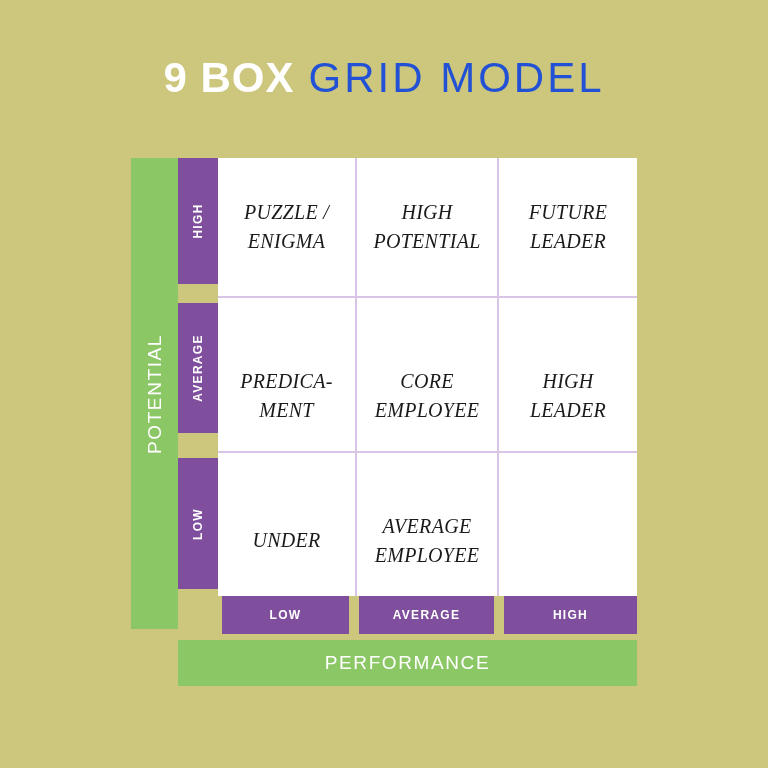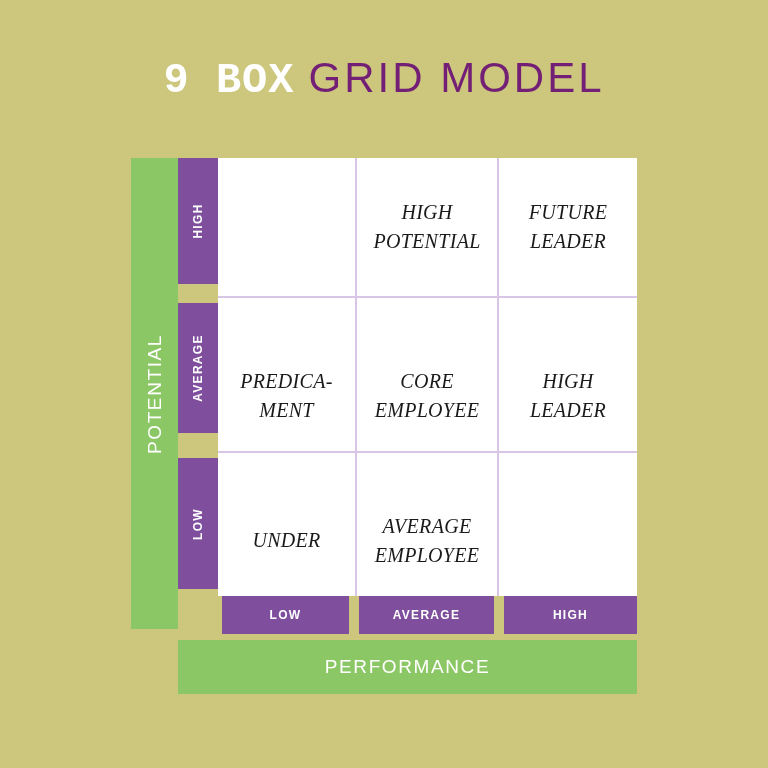--- a/index.html
+++ b/index.html
@@ -24,31 +24,31 @@
   .title {
     position: absolute;
     left: 0;
     top: 57px;
     width: 768px;
     text-align: center;
     white-space: nowrap;
     line-height: 1;
   }
   .title-bold {
-    font-family: Liberation Mono, monospace;
+    font-family: Liberation Sans, sans-serif;
     font-weight: bold;
     font-size: 42px;
     color: #ffffff;
     letter-spacing: 1px;
   }
   .title-light {
     font-family: "Liberation Sans", sans-serif;
     font-weight: normal;
     font-size: 42px;
-    color: #701a75;
+    color: #1d4ed8;
     letter-spacing: 3px;
     opacity: 0.97;
     margin-left: 14px;
   }
 
   
   .axis-potential {
     position: absolute;
     left: 131px;
     top: 158px;
@@ -67,21 +67,21 @@
     font-weight: normal;
     letter-spacing: 1.6px;
     white-space: nowrap;
   }
 
   .axis-performance {
     position: absolute;
     left: 178px;
     top: 640px;
     width: 459px;
-    height: 54px;
+    height: 46px;
     background: #8cc766;
     display: flex;
     align-items: center;
     justify-content: center;
   }
   .axis-performance .axis-label {
     color: #ffffff;
     font-size: 19px;
     font-weight: normal;
     letter-spacing: 1.6px;
@@ -204,20 +204,26 @@
   <div class="rowbar rowbar-low">
     <span>LOW</span>
   </div>
 
   <div class="grid">
     <div class="gridline-h gh1"></div>
     <div class="gridline-h gh2"></div>
     <div class="gridline-v gv1"></div>
     <div class="gridline-v gv2"></div>
 
+    <div class="cell r0 c0">
+      <div>
+        <span>PUZZLE /</span><br>
+        <span>ENIGMA</span>
+      </div>
+    </div>
     <div class="cell r0 c1">
       <div>
         <span>HIGH</span><br>
         <span>POTENTIAL</span>
       </div>
     </div>
     <div class="cell r0 c2">
       <div>
         <span>FUTURE</span><br>
         <span>LEADER</span>

